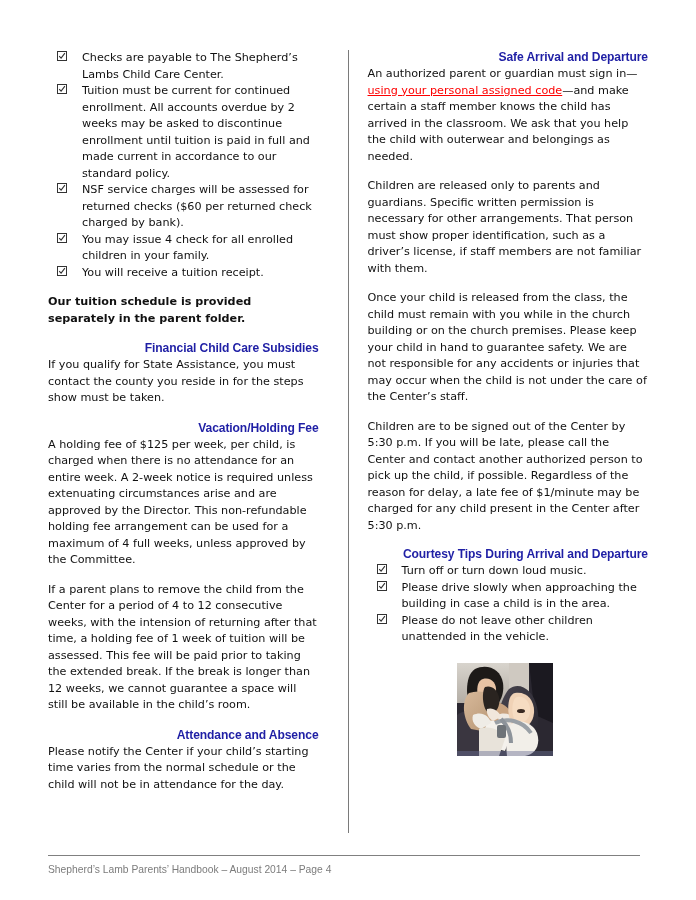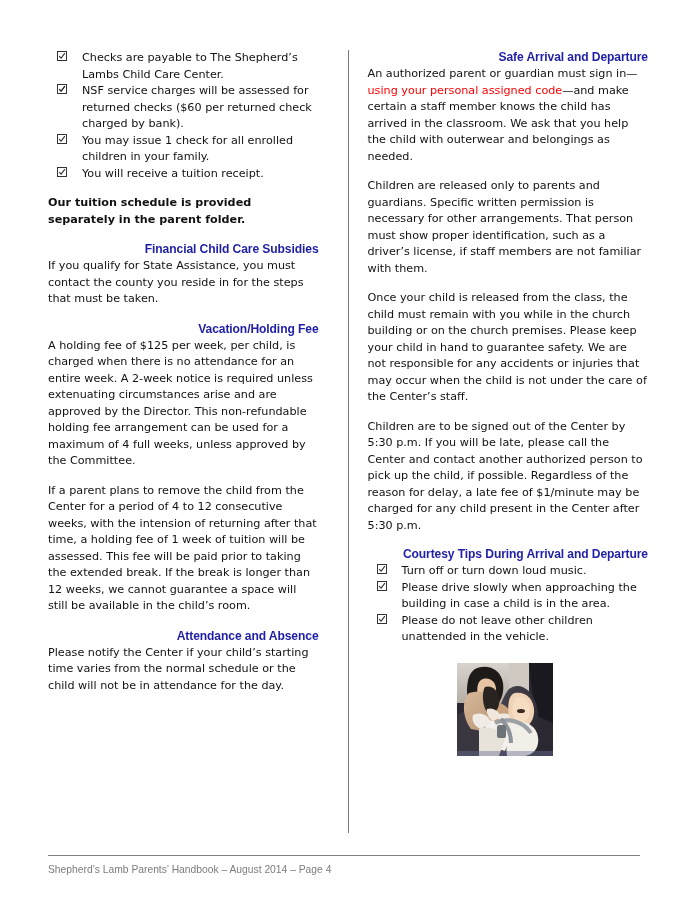--- a/index.html
+++ b/index.html
@@ -56,20 +56,21 @@
     text-align: left;
   }
   .para.tight {
     margin-bottom: 0;
   }
   .para.bold {
     font-weight: bold;
   }
   .redtext {
     color: #fe0000;
+    text-decoration: underline;
   }
 
   
   .heading {
     font-family: "Liberation Sans", sans-serif;
     font-size: 12.1px;
     font-weight: bold;
     color: #1f1fa5;
     line-height: 15px;
     margin: 0 0 1px 0;
@@ -162,56 +163,57 @@
           </span>
           <span>Checks are payable to The Shepherd’s Lambs Child Care Center.</span>
         </li>
         <li class="check-item">
           <span class="check-box">
             <svg width="10" height="10" viewBox="0 0 10 10">
                 <rect x="0.5" y="0.5" width="9" height="9" fill="none" stroke="#333333" stroke-width="1"></rect>
                 <path d="M2.2 5.1 L4.1 7.2 L7.9 2.2" fill="none" stroke="#333333" stroke-width="1.1"></path>
               </svg>
           </span>
+          <span>Tuition must be current for continued enrollment.  All accounts overdue by 2 weeks may be asked to discontinue enrollment until tuition is paid in full and made current in accordance to our standard policy.</span>
         </li>
         <li class="check-item">
           <span class="check-box">
             <svg width="10" height="10" viewBox="0 0 10 10">
                 <rect x="0.5" y="0.5" width="9" height="9" fill="none" stroke="#333333" stroke-width="1"></rect>
                 <path d="M2.2 5.1 L4.1 7.2 L7.9 2.2" fill="none" stroke="#333333" stroke-width="1.1"></path>
               </svg>
           </span>
           <span>NSF service charges will be assessed for returned checks ($60 per returned check charged by bank).</span>
         </li>
         <li class="check-item">
           <span class="check-box">
             <svg width="10" height="10" viewBox="0 0 10 10">
                 <rect x="0.5" y="0.5" width="9" height="9" fill="none" stroke="#333333" stroke-width="1"></rect>
                 <path d="M2.2 5.1 L4.1 7.2 L7.9 2.2" fill="none" stroke="#333333" stroke-width="1.1"></path>
               </svg>
           </span>
-          <span>You may issue 1 check for all enrolled children in your family.</span>
+          <span>You may issue 4 check for all enrolled children in your family.</span>
         </li>
         <li class="check-item">
           <span class="check-box">
             <svg width="10" height="10" viewBox="0 0 10 10">
                 <rect x="0.5" y="0.5" width="9" height="9" fill="none" stroke="#333333" stroke-width="1"></rect>
                 <path d="M2.2 5.1 L4.1 7.2 L7.9 2.2" fill="none" stroke="#333333" stroke-width="1.1"></path>
               </svg>
           </span>
           <span>You will receive a tuition receipt.</span>
         </li>
       </ul>
 
       <div class="block-gap"></div>
 
       <p class="para bold">Our tuition schedule is provided separately in the parent folder.</p>
 
       <h2 class="heading spaced">Financial Child Care Subsidies</h2>
-      <p class="para">If you qualify for State Assistance, you must contact the county you reside in for the steps that must be taken.</p>
+      <p class="para">If you qualify for State Assistance, you must contact the county you reside in for the steps show must be taken.</p>
 
       <h2 class="heading spaced">Vacation/Holding Fee</h2>
       <p class="para">A holding fee of $125 per week, per child, is charged when there is no attendance for an entire week.  A 2-week notice is required unless extenuating circumstances arise and are approved by the Director.  This non-refundable holding fee arrangement can be used for a maximum of 4 full weeks, unless approved by the Committee.</p>
       <p class="para">If a parent plans to remove the child from the Center for a period of 4 to 12 consecutive weeks, with the intension of returning after that time, a holding fee of 1 week of tuition will be assessed.  This fee will be paid prior to taking the extended break.  If the break is longer than 12 weeks, we cannot guarantee a space will still be available in the child’s room.</p>
 
       <h2 class="heading spaced">Attendance and Absence</h2>
       <p class="para tight">Please notify the Center if your child’s starting time varies from the normal schedule or the child will not be in attendance for the day.</p>
 
     </div>
 

